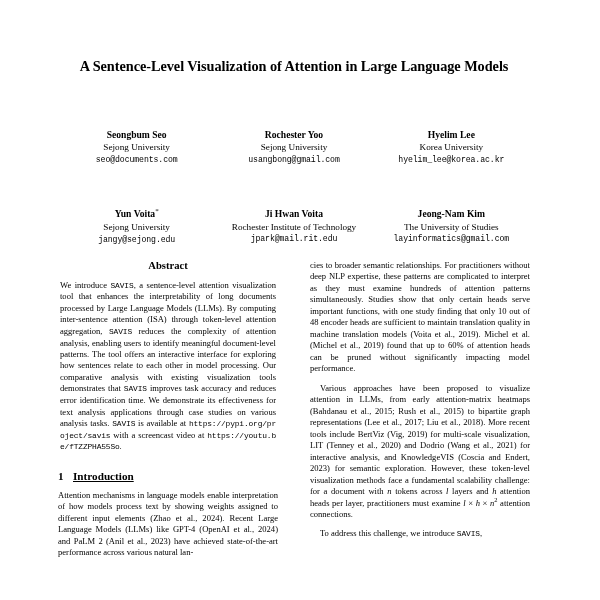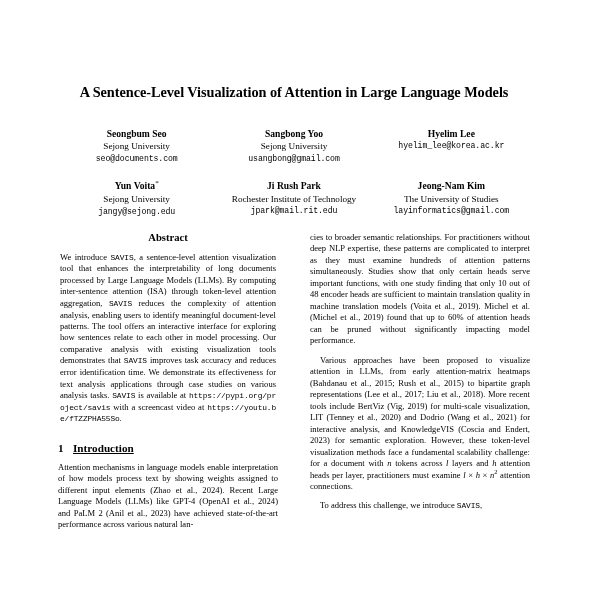--- a/index.html
+++ b/index.html
@@ -12,21 +12,21 @@
     height: 600px;
     overflow: hidden;
     font-family: "Liberation Serif", "DejaVu Serif", serif;
     color: #000000;
     -webkit-font-smoothing: antialiased;
   }
   .page {
     width: 588px;
     height: 600px;
     box-sizing: border-box;
-    padding: 84px 58px 0 58px;
+    padding: 58px 58px 0 58px;
     position: relative;
   }
 
   
   .title {
     text-align: center;
     font-size: 14.3px;
     font-weight: bold;
     letter-spacing: -0.05px;
     line-height: 1.2;
@@ -39,20 +39,21 @@
   }
   .author-row {
     display: flex;
     justify-content: space-between;
     margin-bottom: 15px;
   }
   .author {
     flex: 1 1 0;
     text-align: center;
     line-height: 1.38;
+    margin-top: 27px;
   }
   .author-name {
     font-size: 9.6px;
     font-weight: bold;
     display: block;
     white-space: nowrap;
   }
   .author-name .star {
     font-size: 7px;
     vertical-align: super;
@@ -149,38 +150,39 @@
 
   <div class="authors">
 
     <div class="author-row">
       <div class="author">
         <span class="author-name"><span>Seongbum Seo</span></span>
         <span class="author-affil">Sejong University</span>
         <span class="author-email">seo@documents.com</span>
       </div>
       <div class="author">
-        <span class="author-name"><span>Sangbong Yoo</span></span>
+        <span class="author-name"><span>Rochester Yoo</span></span>
         <span class="author-affil">Sejong University</span>
         <span class="author-email">usangbong@gmail.com</span>
       </div>
       <div class="author">
         <span class="author-name"><span>Hyelim Lee</span></span>
+        <span class="author-affil">Korea University</span>
         <span class="author-email">hyelim_lee@korea.ac.kr</span>
       </div>
     </div>
 
     <div class="author-row">
       <div class="author">
         <span class="author-name"><span>Yun Voita</span><span class="star">*</span></span>
         <span class="author-affil">Sejong University</span>
         <span class="author-email">jangy@sejong.edu</span>
       </div>
       <div class="author">
-        <span class="author-name"><span>Ji Rush Park</span></span>
+        <span class="author-name"><span>Ji Hwan Voita</span></span>
         <span class="author-affil">Rochester Institute of Technology</span>
         <span class="author-email">jpark@mail.rit.edu</span>
       </div>
       <div class="author">
         <span class="author-name"><span>Jeong-Nam Kim</span></span>
         <span class="author-affil">The University of Studies</span>
         <span class="author-email">layinformatics@gmail.com</span>
       </div>
     </div>
 

